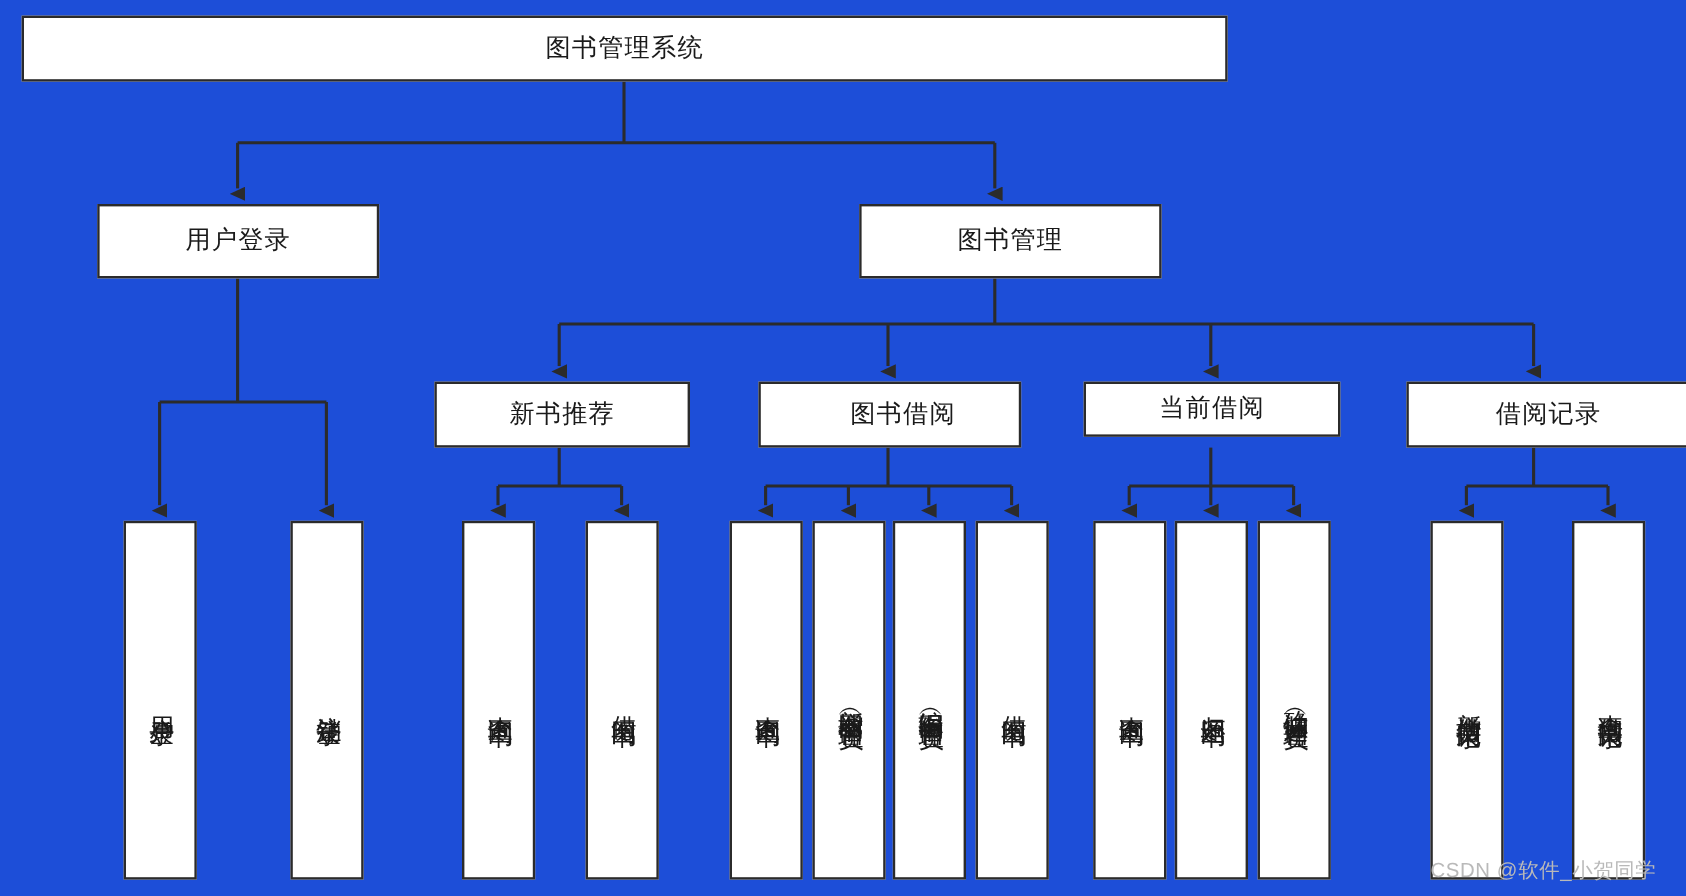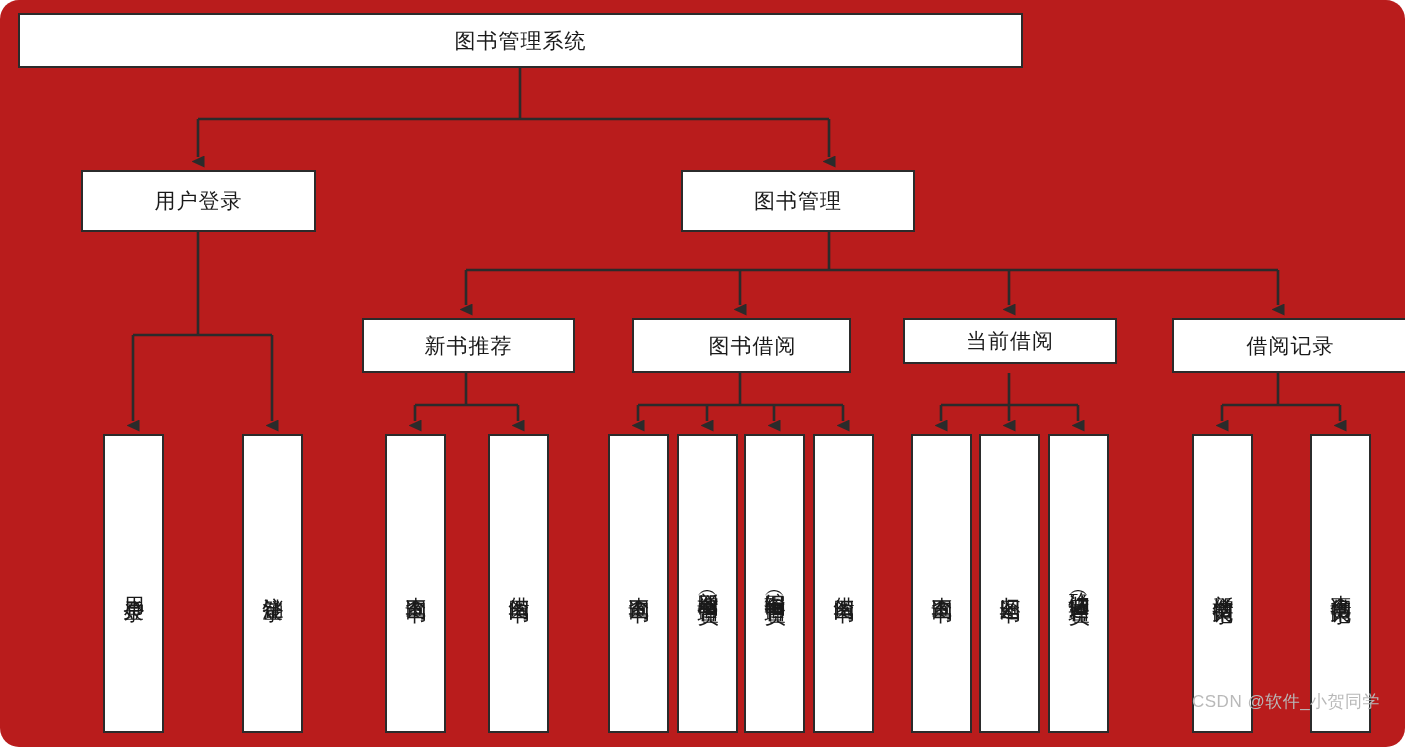--- a/index.html
+++ b/index.html
@@ -1,26 +1,26 @@
 <!DOCTYPE html>
 <html><head>
 <meta charset="utf-8">
 <style>
   html,body{margin:0;padding:0;background:#ffffff;}
   body{font-family:"Liberation Sans","DejaVu Sans",sans-serif;}
-  #canvas{position:relative;width:1405px;height:747px;background:#b91c1c;overflow:hidden;border-radius:19px;}
+  #canvas{position:relative;width:1405px;height:747px;background:#1d4ed8;overflow:hidden;}
   svg.edges{position:absolute;left:0;top:0;width:1405px;height:747px;pointer-events:none;}
   .node{position:absolute;box-sizing:border-box;background:#ffffff;border:2px solid #2b2b2b;
         display:flex;align-items:center;justify-content:center;color:#1a1a1a;}
   .node.h{font-size:21px;letter-spacing:1px;line-height:1.2;}
   .node.v{padding:6px 2px;}
   .node.v .vtext{writing-mode:vertical-rl;text-orientation:upright;font-size:21px;
         line-height:1.28;letter-spacing:2px;white-space:nowrap;display:block;}
   .watermark{position:absolute;font-size:17px;color:#b9b9b9;white-space:nowrap;
-        letter-spacing:0.5px;left:1192px;top:690px;}
+        letter-spacing:0.5px;left:1192px;top:714px;}
 </style>
 </head>
 <body>
 
 <div id="canvas">
 
   <svg class="edges" viewBox="0 0 1405 747" xmlns="http://www.w3.org/2000/svg">
     <defs>
       <marker id="arw" markerWidth="12" markerHeight="13" refX="1.5" refY="6.5" orient="auto" markerUnits="userSpaceOnUse">
         <path d="M0,0 L12,0 L6,13 Z" fill="#2b2b2b"></path>
@@ -70,21 +70,21 @@
     </g>
   </svg>
 
   <div class="node h" style="left:18px;top:13px;width:1005px;height:55px;">
     <span>图书管理系统</span>
   </div>
 
   <div class="node h" style="left:81px;top:170px;width:235px;height:62px;">
     <span>用户登录</span>
   </div>
-  <div class="node h" style="left:681px;top:170px;width:234px;height:62px;">
+  <div class="node h" style="left:716px;top:170px;width:252px;height:62px;">
     <span>图书管理</span>
   </div>
 
   <div class="node h" style="left:362px;top:318px;width:213px;height:55px;">
     <span>新书推荐</span>
   </div>
   <div class="node h" style="left:632px;top:318px;width:219px;height:55px;padding-left:22px;">
     <span>图书借阅</span>
   </div>
   <div class="node h" style="left:903px;top:318px;width:214px;height:46px;">

